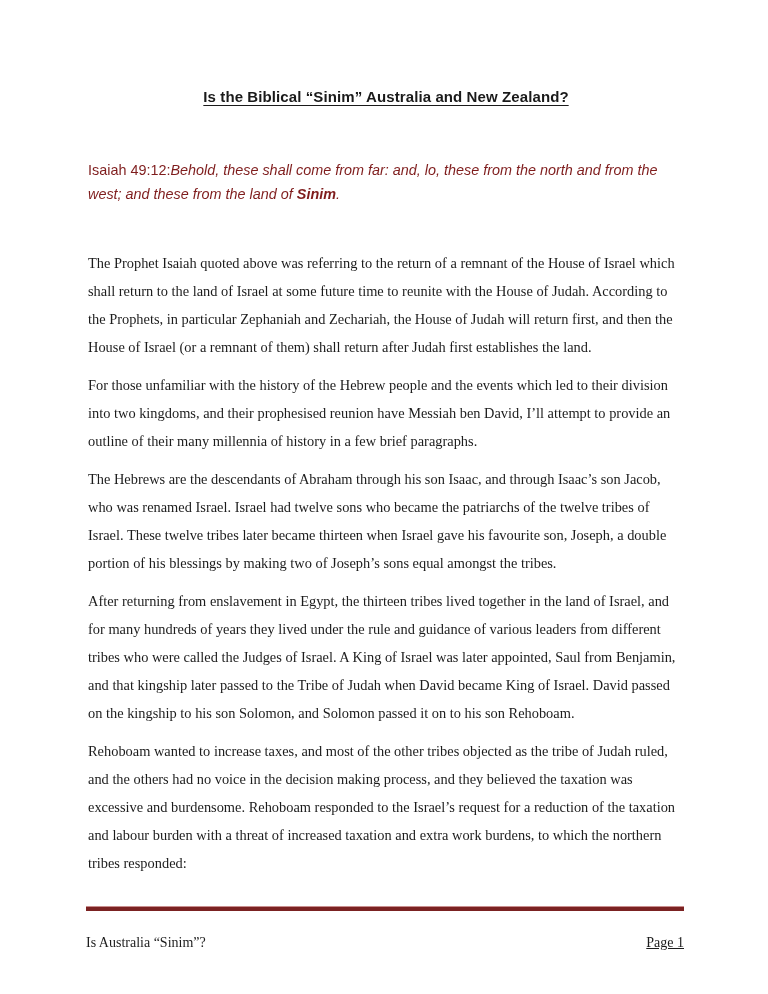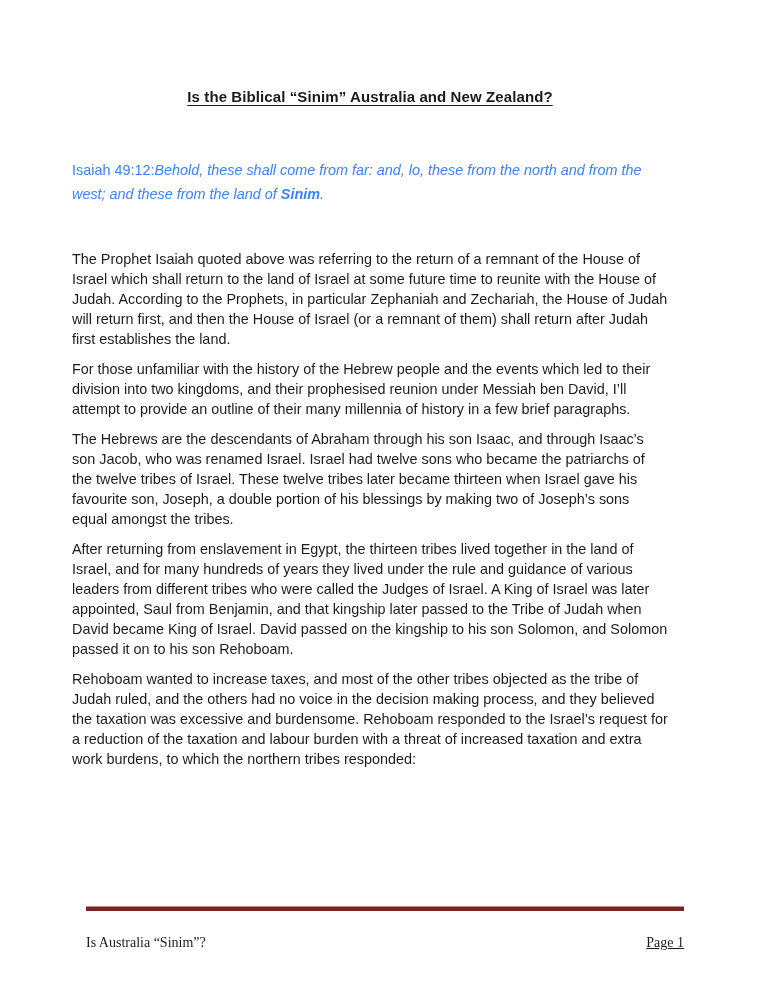--- a/index.html
+++ b/index.html
@@ -14,56 +14,57 @@
   .page {
     position: relative;
     width: 768px;
     height: 994px;
     background: #ffffff;
     overflow: hidden;
     box-sizing: border-box;
   }
   .content {
     position: absolute;
-    left: 72px;
+    left: 88px;
     top: 0;
     width: 596px;
   }
   .doc-title {
     margin: 0;
     padding: 0;
     text-align: center;
     font-size: 15px;
     font-weight: bold;
     color: #1a1a1a;
     text-decoration: underline;
     text-underline-offset: 3px;
     line-height: 22px;
     padding-top: 86px;
     letter-spacing: 0.1px;
   }
   .scripture {
     margin: 0;
     font-size: 14.4px;
     line-height: 24px;
-    color: #3b82f6;
+    color: #7f1d1d;
     font-style: italic;
   }
   .scripture .ref {
     font-style: normal;
   }
   .scripture .strong {
     font-weight: bold;
     font-style: italic;
   }
   .body-par {
     margin: 0;
     font-size: 14.4px;
-    line-height: 20px;
+    line-height: 28px;
     color: #1c1c1c;
+    font-family: Liberation Serif, serif;
   }
   .gap-title-scripture { height: 50px; }
   .gap-scripture-body { height: 43px; }
   .par-gap { height: 10px; }
   .gap-body-scripture2 { height: 12px; }
 
   .footer {
     position: absolute;
     left: 86px;
     top: 906px;
@@ -98,21 +99,21 @@
 
     <div class="gap-title-scripture"></div>
 
     <p class="scripture"><span class="ref">Isaiah 49:12:</span><span>Behold, these shall come from far: and, lo, these from the north and from the west; and these from the land of </span><span class="strong">Sinim</span><span>.</span></p>
 
     <div class="gap-scripture-body"></div>
 
     <p class="body-par">The Prophet Isaiah quoted above was referring to the return of a remnant of the House of Israel which shall return to the land of Israel at some future time to reunite with the House of Judah. According to the Prophets, in particular Zephaniah and Zechariah, the House of Judah will return first, and then the House of Israel (or a remnant of them) shall return after Judah first establishes the land.</p>
     <div class="par-gap"></div>
 
-    <p class="body-par">For those unfamiliar with the history of the Hebrew people and the events which led to their division into two kingdoms, and their prophesised reunion under Messiah ben David, I’ll attempt to provide an outline of their many millennia of history in a few brief paragraphs.</p>
+    <p class="body-par">For those unfamiliar with the history of the Hebrew people and the events which led to their division into two kingdoms, and their prophesised reunion have Messiah ben David, I’ll attempt to provide an outline of their many millennia of history in a few brief paragraphs.</p>
     <div class="par-gap"></div>
 
     <p class="body-par">The Hebrews are the descendants of Abraham through his son Isaac, and through Isaac’s son Jacob, who was renamed Israel. Israel had twelve sons who became the patriarchs of the twelve tribes of Israel. These twelve tribes later became thirteen when Israel gave his favourite son, Joseph, a double portion of his blessings by making two of Joseph’s sons equal amongst the tribes.</p>
     <div class="par-gap"></div>
 
     <p class="body-par">After returning from enslavement in Egypt, the thirteen tribes lived together in the land of Israel, and for many hundreds of years they lived under the rule and guidance of various leaders from different tribes who were called the Judges of Israel. A King of Israel was later appointed, Saul from Benjamin, and that kingship later passed to the Tribe of Judah when David became King of Israel. David passed on the kingship to his son Solomon, and Solomon passed it on to his son Rehoboam.</p>
     <div class="par-gap"></div>
 
     <p class="body-par">Rehoboam wanted to increase taxes, and most of the other tribes objected as the tribe of Judah ruled, and the others had no voice in the decision making process, and they believed the taxation was excessive and burdensome. Rehoboam responded to the Israel’s request for a reduction of the taxation and labour burden with a threat of increased taxation and extra work burdens, to which the northern tribes responded:</p>
 

